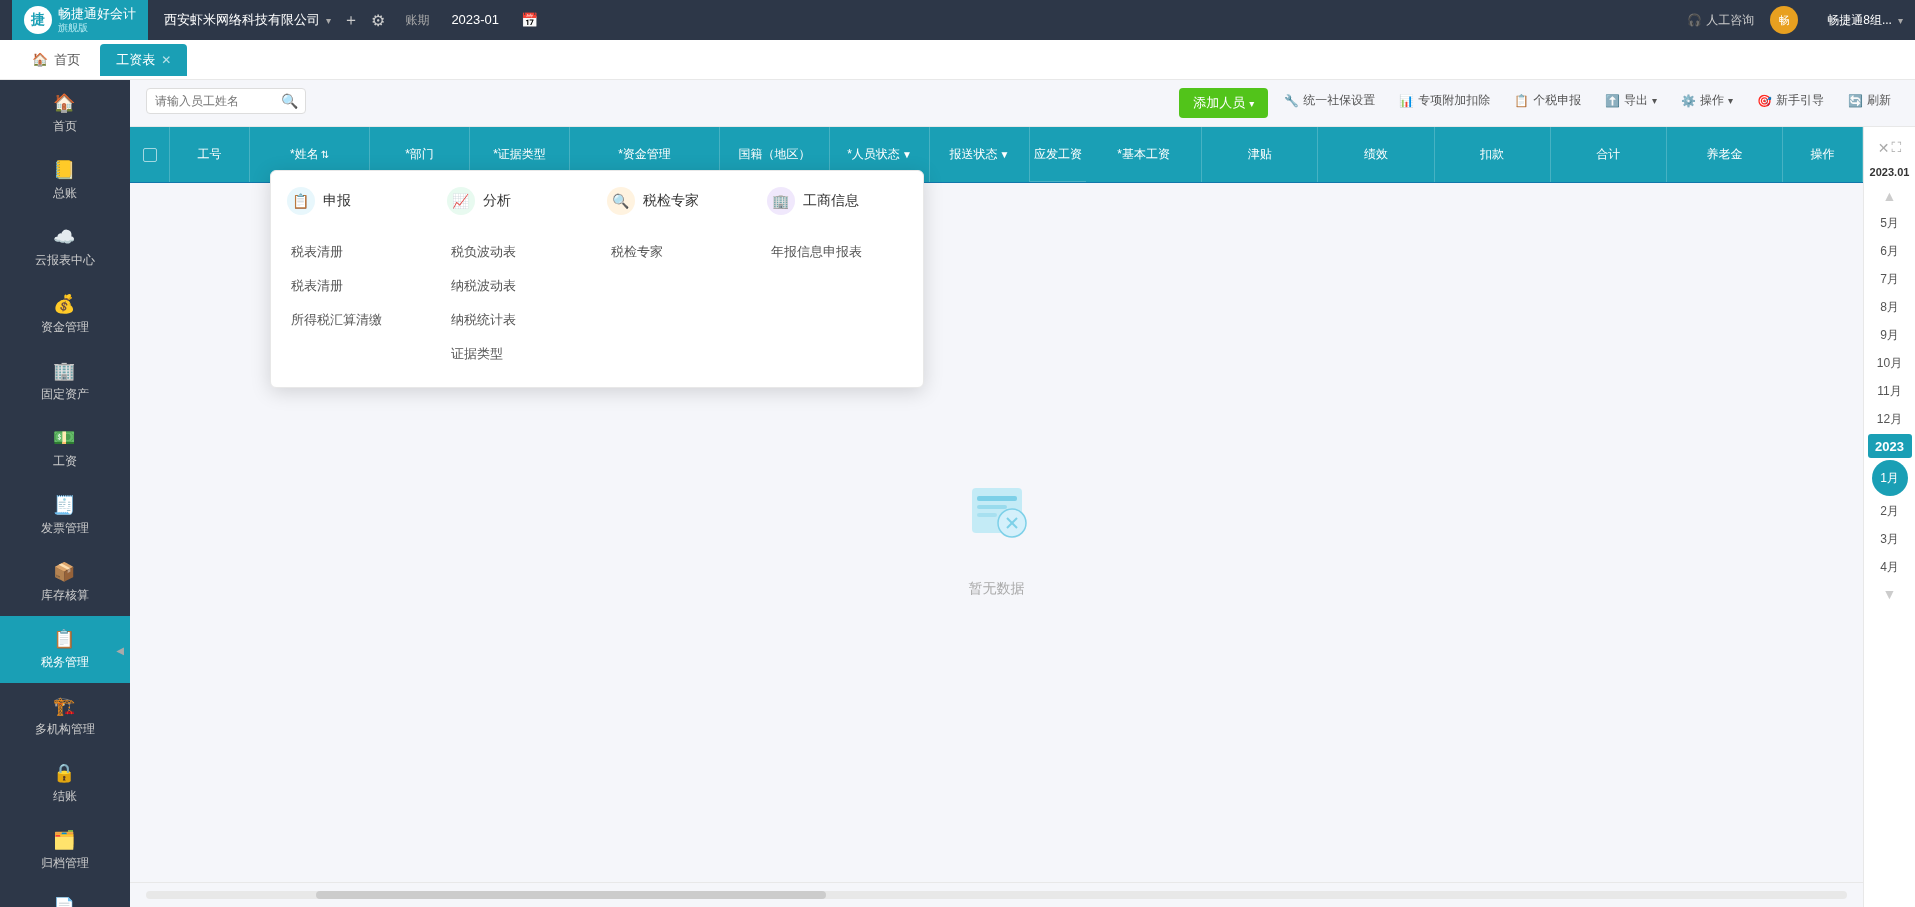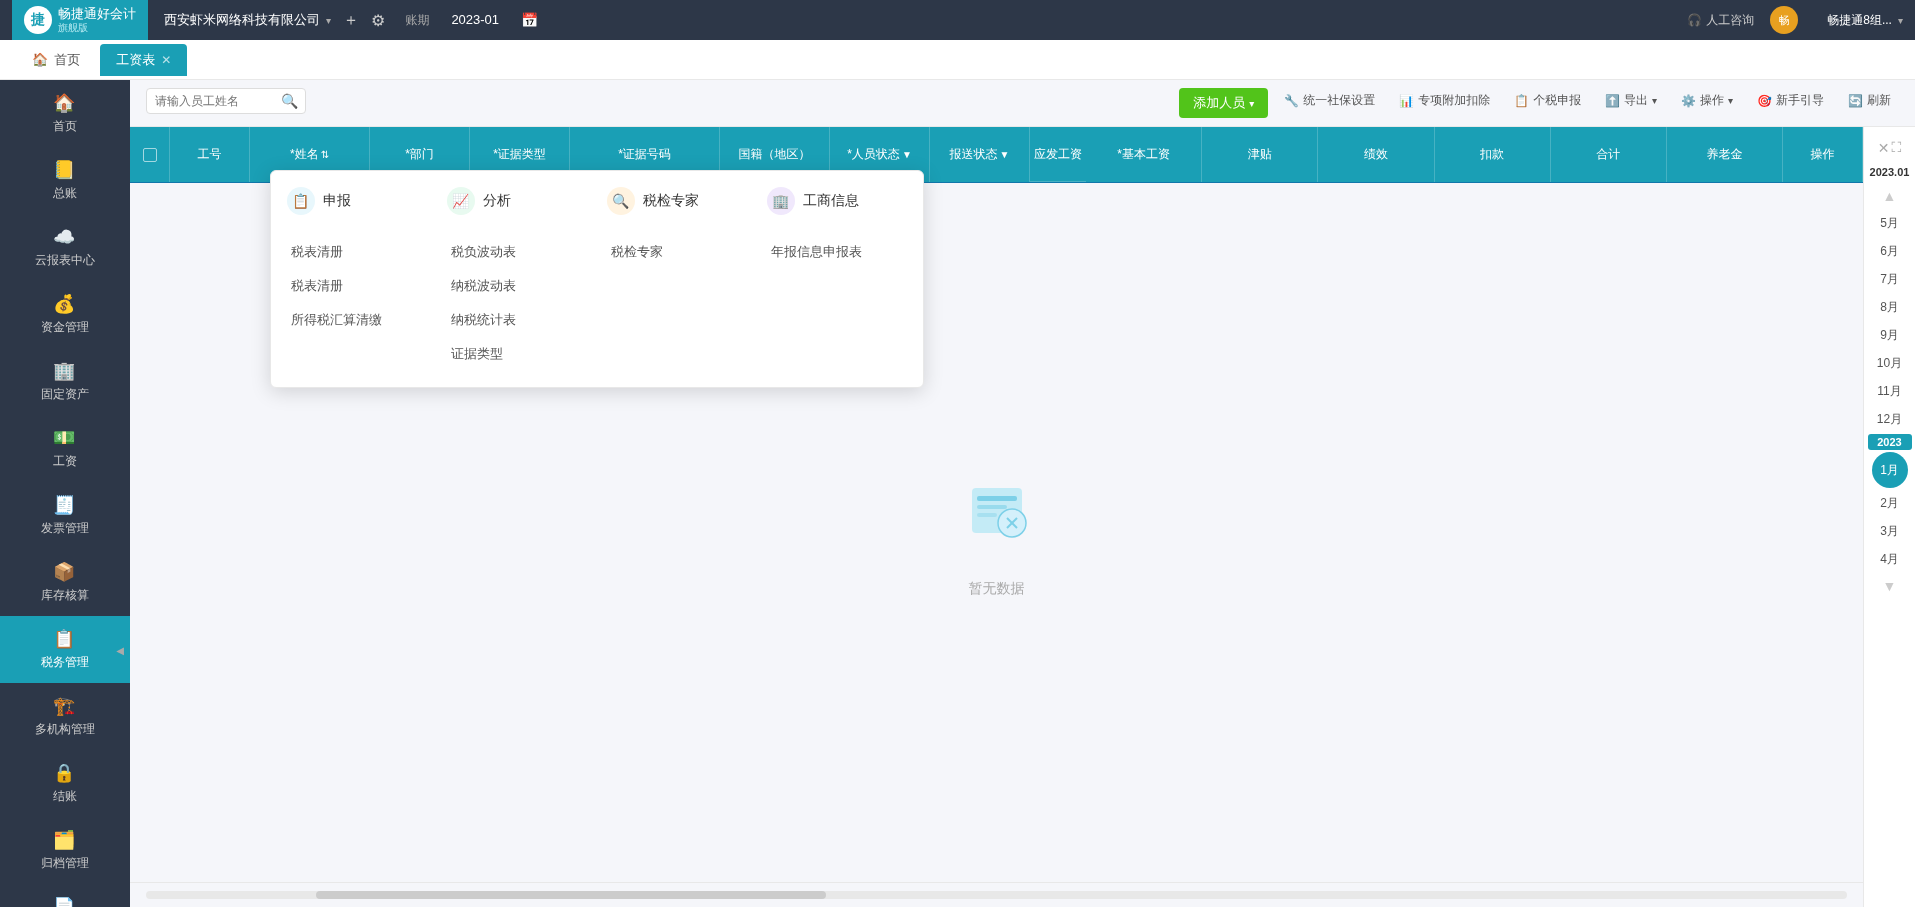--- a/index.html
+++ b/index.html
@@ -181,21 +181,21 @@
     }
     .panel-header { display: flex; align-items: center; justify-content: center; gap: 2px; padding: 4px; }
     .panel-close { cursor: pointer; color: #aaa; font-size: 14px; }
     .panel-expand { cursor: pointer; color: #aaa; font-size: 14px; }
     .panel-year { font-size: 11px; color: #333; font-weight: bold; margin: 4px 0; }
     .panel-month {
       width: 40px; height: 26px; display: flex; align-items: center; justify-content: center;
       font-size: 12px; color: #555; cursor: pointer; border-radius: 3px;
     }
     .panel-month.active { background: #1a9fb5; color: #fff; border-radius: 50%; width: 36px; height: 36px; }
-    .panel-month.year-label { background: #1a9fb5; color: #fff; font-weight: bold; width: 44px; border-radius: 3px; height: 16px; font-size: 11px; }
+    .panel-month.year-label { background: #1a9fb5; color: #fff; font-weight: bold; width: 44px; border-radius: 3px; height: 24px; font-size: 13px; }
     .panel-arrow { color: #ccc; cursor: pointer; font-size: 14px; padding: 4px; }
 
     .content-wrapper { display: flex; flex: 1; overflow: hidden; }
     .main-content { flex: 1; display: flex; flex-direction: column; overflow: hidden; }
   </style>
 </head>
 <body>
 
 <div class="top-header">
   <div class="logo-area">
@@ -366,21 +366,21 @@
             <span>*姓名</span>
             <span style="font-size:10px; margin-left:2px;">⇅</span>
           </div>
           <div class="th dept">
             <span>*部门</span>
           </div>
           <div class="th cert-type">
             <span>*证据类型</span>
           </div>
           <div class="th cert-no">
-            <span>*证据号码</span>
+            <span>*资金管理</span>
           </div>
           <div class="th region">
             <span>国籍（地区）</span>
           </div>
           <div class="th status">
             <span>*人员状态</span>
             <span style="font-size:10px; margin-left:2px;">▼</span>
           </div>
           <div class="th report-status">
             <span>报送状态</span>

